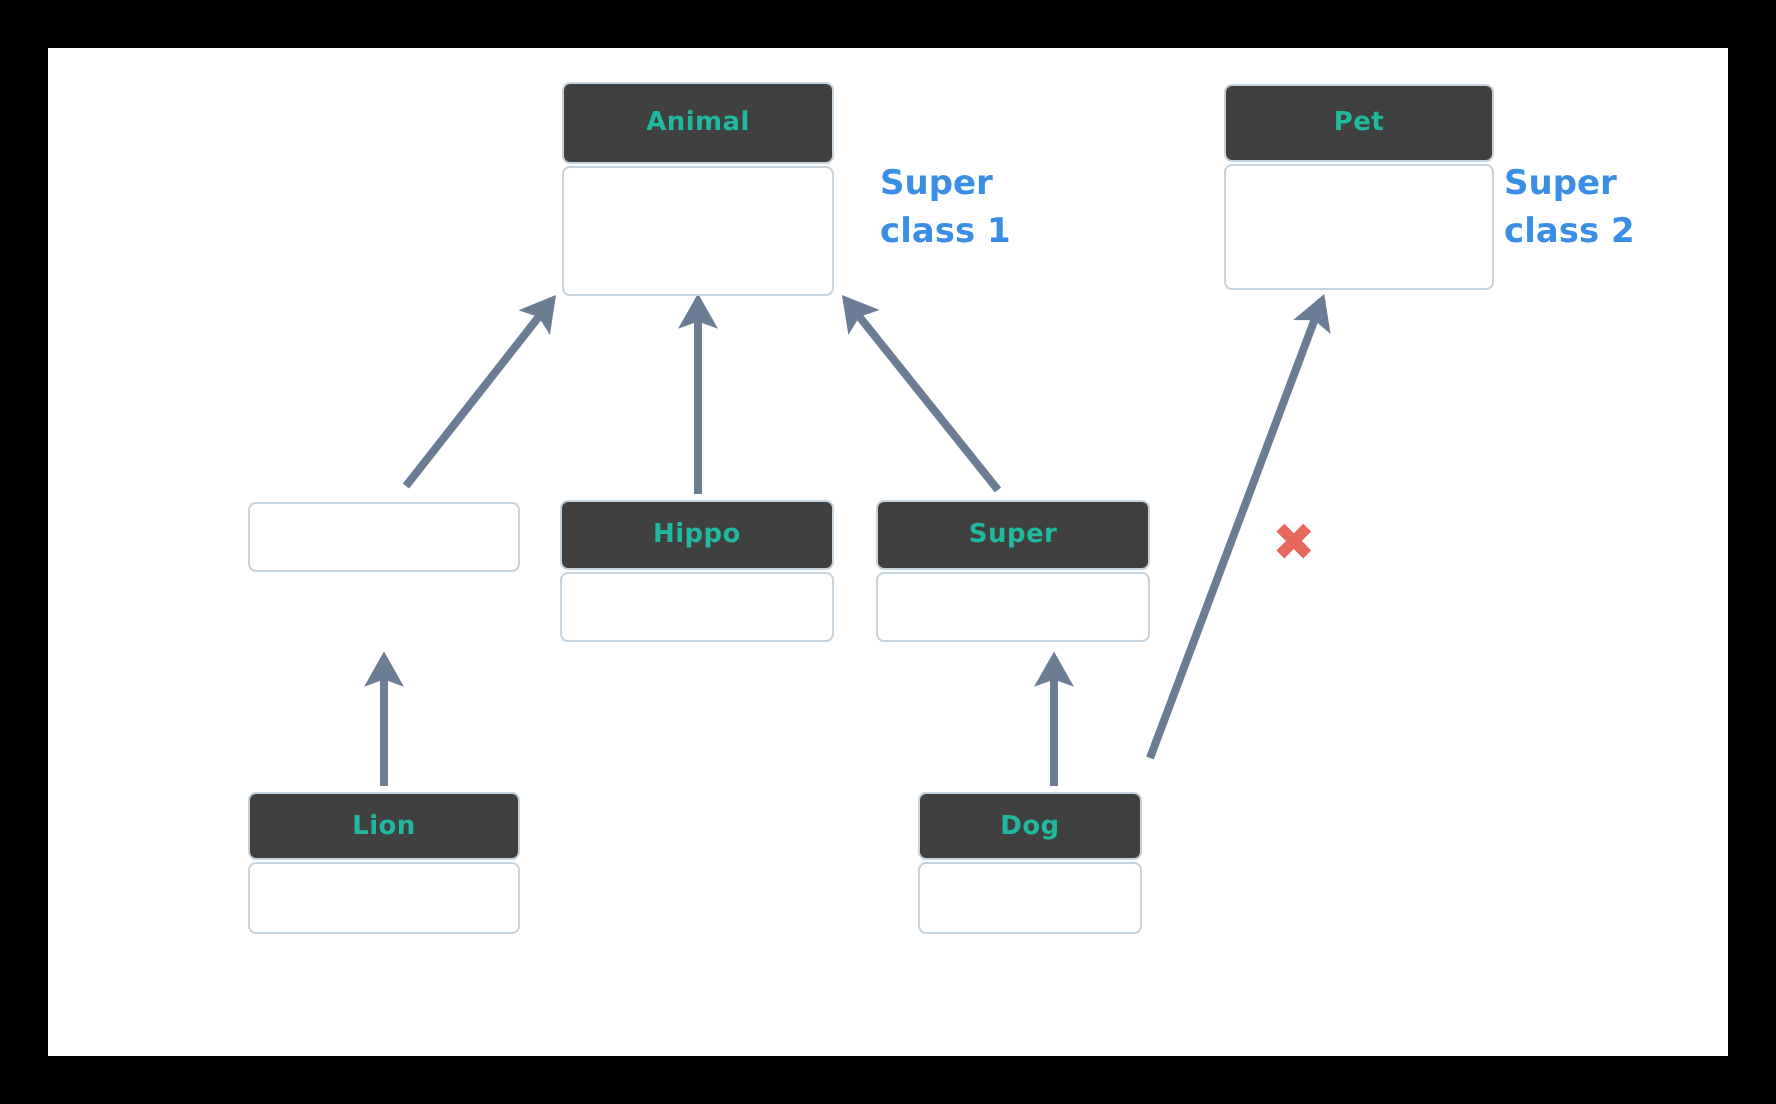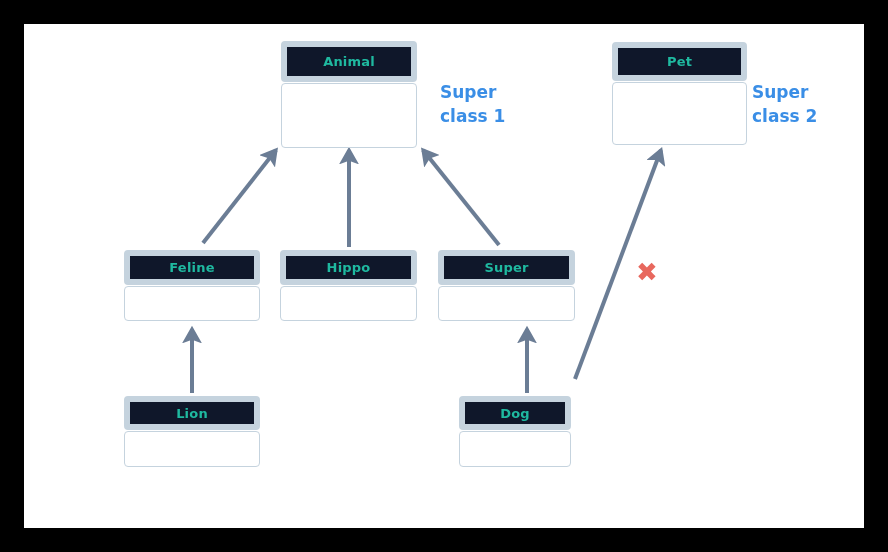--- a/index.html
+++ b/index.html
@@ -38,23 +38,23 @@
   }
 
   
   .uml-box {
     position: absolute;
     box-sizing: border-box;
   }
   .uml-title {
     box-sizing: border-box;
     width: 100%;
-    border: 6px solid #701a75;
+    border: 1px solid #701a75;
     border-radius: 4px;
-    background: #0f172a;
+    background: #404040;
     color: #1fb9a0;
     font-size: 13px;
     font-weight: bold;
     text-align: right;
     display: flex;
     align-items: center;
     justify-content: center;
     letter-spacing: 0.2px;
   }
   .uml-body {
@@ -110,21 +110,20 @@
   <div id="boxes-group">
       <div class="uml-box" style="left: 281px; top: 41px; width: 136px;">
         <div class="uml-title" style="height: 41px; color: rgb(31, 185, 160); border-color: rgb(197, 211, 222);">Animal</div>
         <div class="uml-body" style="height: 65px; border-color: rgb(197, 211, 222);"></div>
       </div>
       <div class="uml-box" style="left: 612px; top: 42px; width: 135px;">
         <div class="uml-title" style="height: 39px; color: rgb(31, 185, 160); border-color: rgb(197, 211, 222);">Pet</div>
         <div class="uml-body" style="height: 63px; border-color: rgb(197, 211, 222);"></div>
       </div>
       <div class="uml-box" style="left: 124px; top: 250px; width: 136px;">
-        <div class="uml-title" style="height: 35px; color: rgb(31, 185, 160); border-color: rgb(197, 211, 222);">Feline</div>
         <div class="uml-body" style="height: 35px; border-color: rgb(197, 211, 222);"></div>
       </div>
       <div class="uml-box" style="left: 280px; top: 250px; width: 137px;">
         <div class="uml-title" style="height: 35px; color: rgb(31, 185, 160); border-color: rgb(197, 211, 222);">Hippo</div>
         <div class="uml-body" style="height: 35px; border-color: rgb(197, 211, 222);"></div>
       </div>
       <div class="uml-box" style="left: 438px; top: 250px; width: 137px;">
         <div class="uml-title" style="height: 35px; color: rgb(31, 185, 160); border-color: rgb(197, 211, 222);">Super</div>
         <div class="uml-body" style="height: 35px; border-color: rgb(197, 211, 222);"></div>
       </div>

